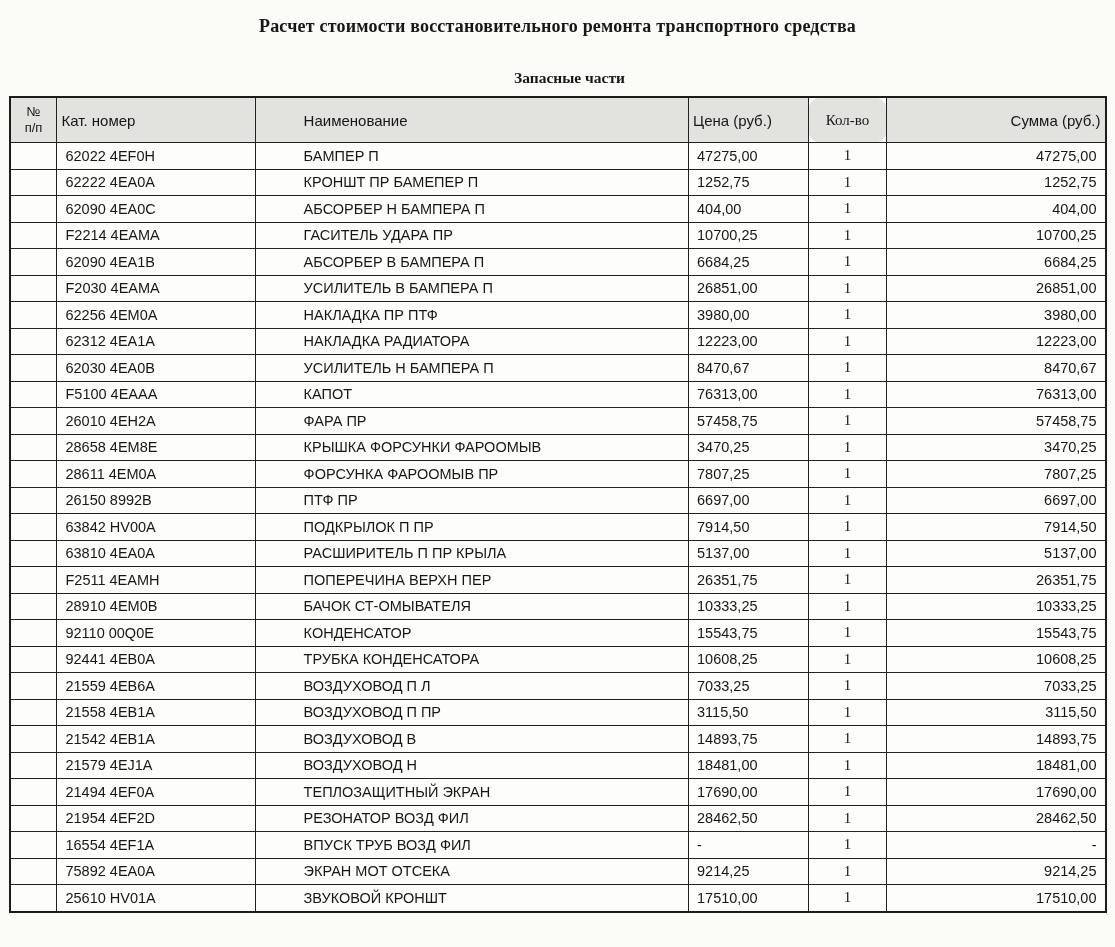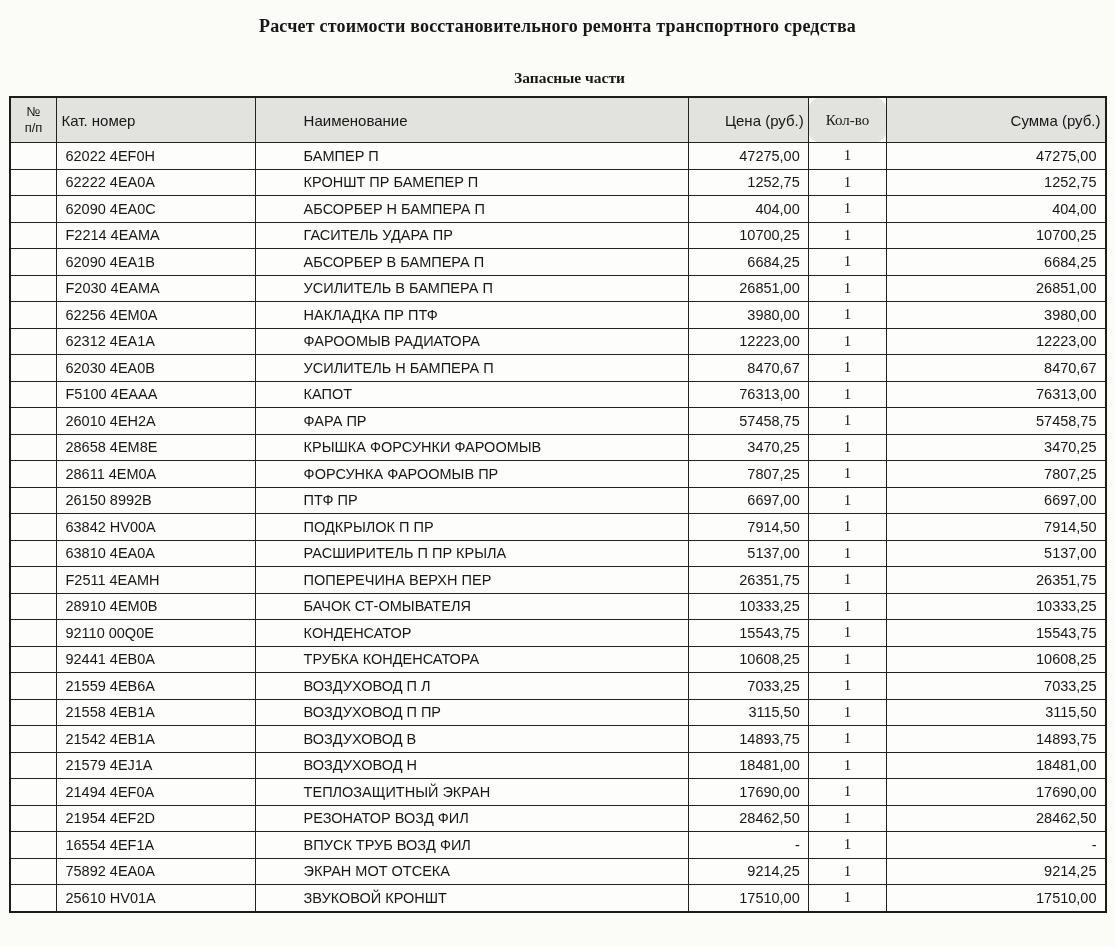--- a/index.html
+++ b/index.html
@@ -60,21 +60,21 @@
   thead th.col-num { font-size: 13px; line-height: 1.25; }
   tbody td {
     height: 25.5px;
     font-size: 14.5px;
     vertical-align: middle;
     padding: 0 8px;
   }
   .col-num  { width: 46px; }
   .col-cat  { width: 192px; text-align: left; }
   .col-name { width: 420px; text-align: left; padding-left: 48px; }
-  .col-price{ width: 116px; text-align: right; }
+  .col-price{ width: 116px; text-align: left; }
   .col-qty  { width: 76px;  text-align: center;
               font-family: "Liberation Serif", serif; font-size: 15px; border-radius: 14px; }
   .col-sum  { width: 212px; text-align: right; }
 </style>
 </head>
 <body>
 
 <div class="page">
   <div class="doc-title">Расчет стоимости восстановительного ремонта транспортного средства</div>
 
@@ -155,21 +155,21 @@
           <td class="col-num"></td>
           <td class="col-cat">62256 4EM0A</td>
           <td class="col-name">НАКЛАДКА ПР ПТФ</td>
           <td class="col-price">3980,00</td>
           <td class="col-qty">1</td>
           <td class="col-sum">3980,00</td>
         </tr>
         <tr>
           <td class="col-num"></td>
           <td class="col-cat">62312 4EA1A</td>
-          <td class="col-name">ФАРООМЫВ РАДИАТОРА</td>
+          <td class="col-name">НАКЛАДКА РАДИАТОРА</td>
           <td class="col-price">12223,00</td>
           <td class="col-qty">1</td>
           <td class="col-sum">12223,00</td>
         </tr>
         <tr>
           <td class="col-num"></td>
           <td class="col-cat">62030 4EA0B</td>
           <td class="col-name">УСИЛИТЕЛЬ Н БАМПЕРА П</td>
           <td class="col-price">8470,67</td>
           <td class="col-qty">1</td>

